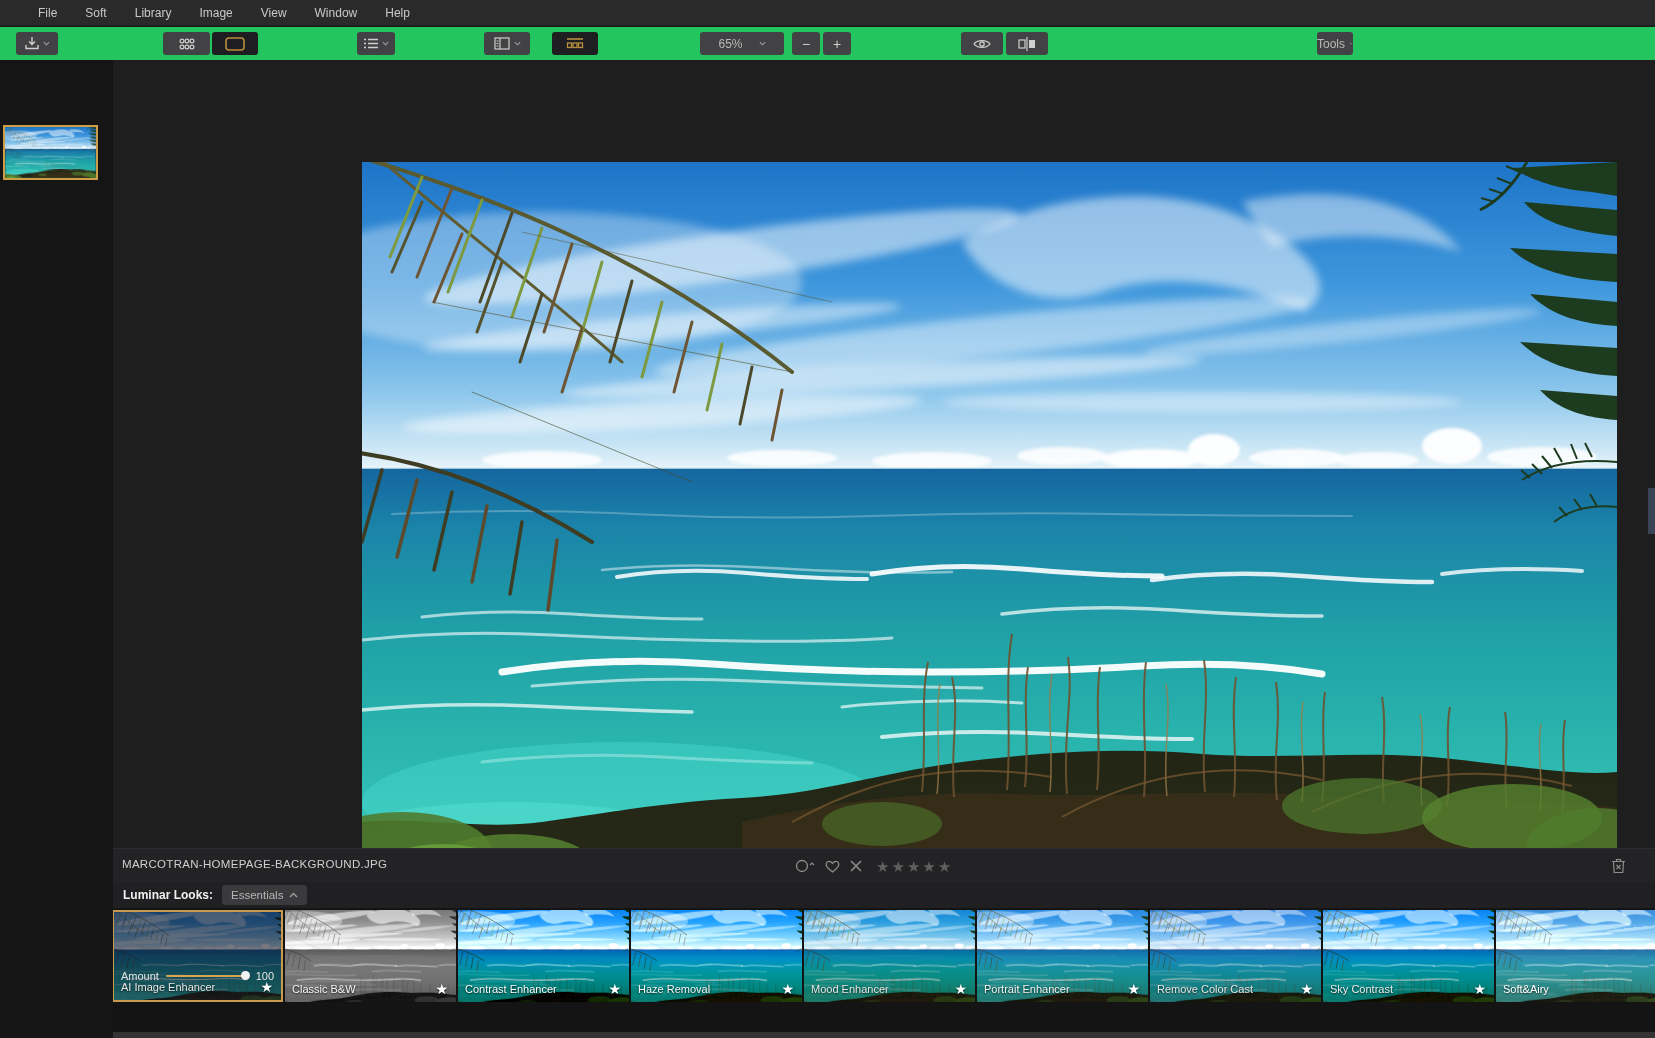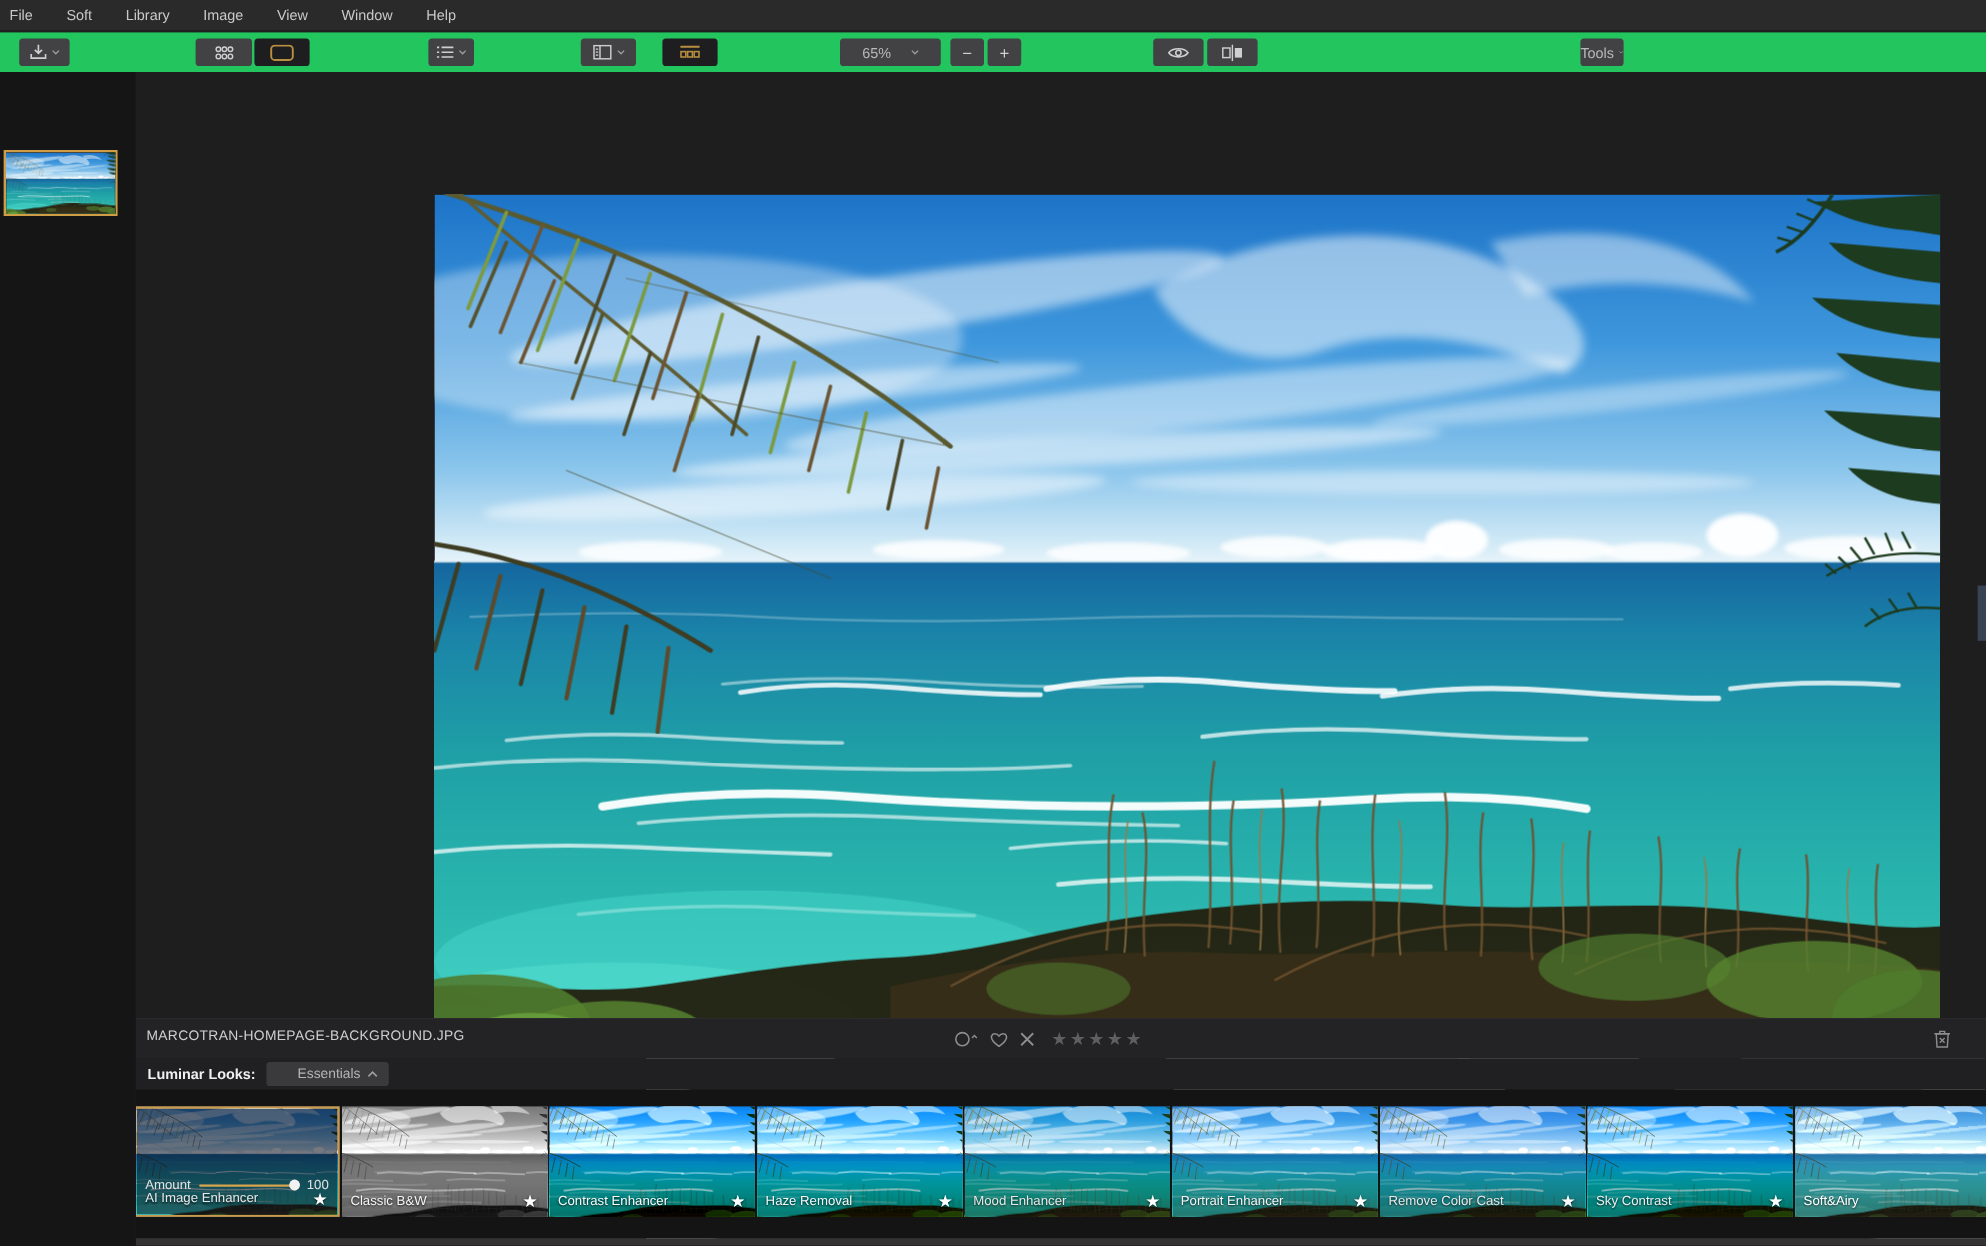--- a/index.html
+++ b/index.html
@@ -5,21 +5,21 @@
   * { margin:0; padding:0; box-sizing:border-box; }
   html,body { width:1655px; height:1038px; overflow:hidden; background:#1e1e1f;
               font-family:"Liberation Sans", sans-serif; }
   .app { position:absolute; inset:0; width:1655px; height:1038px; background:#1e1e1f; }
 
   
   .menubar { position:absolute; left:0; top:0; width:100%; height:26px;
              background:#2a2a2b; border-bottom:1px solid #202021;
              display:flex; align-items:center; gap:0; }
   .menu-item { color:#c9c9c9; font-size:12px; padding:0 14px; line-height:26px; cursor:default; }
-  .menu-item:first-child { padding-left:8px; }
+  .menu-item:first-child { padding-left:24px;margin-left:14px; }
 
   
   .toolbar { position:absolute; left:0; top:27px; width:100%; height:33px; background:#22c55e; }
   .tbtn { position:absolute; top:5px; height:23px; background:#424245; border-radius:3px;
           display:flex; align-items:center; justify-content:center; gap:4px; color:#cfcfcf; }
   .tbtn.pressed { background:#1e1e20; }
   .tbtn svg { display:block; }
   .chev { width:7px; height:5px; }
   .tb-text { font-size:12px; color:#b9b9b9; }
 
@@ -42,26 +42,26 @@
   .rate-icon { color:#8d8d8d; display:flex; align-items:center; }
   .stars { display:flex; gap:2px; margin-left:4px; }
   .star-dim { color:#5f5f5f; font-size:15px; line-height:15px; }
   .trash { position:absolute; right:29px; top:8px; }
 
   
   .looksbar { position:absolute; left:113px; top:882px; right:0; height:26px; background:#202022; }
   .looks-label { position:absolute; left:10px; top:6px; font-size:12px; font-weight:700; color:#f0f0f0; }
   .essentials-btn { position:absolute; left:109px; top:3px; height:20px; padding:0 9px;
                     background:#3a3a3c; border-radius:3px; display:flex; align-items:center; gap:6px; }
-  .essentials-btn span { font-size:11.5px; color:#b5b5b5;margin-left:17px; }
+  .essentials-btn span { font-size:11.5px; color:#b5b5b5; }
 
   
   .filmstrip { position:absolute; left:113px; top:908px; right:0; height:124px; background:#141415;
                display:flex; gap:2px; overflow:hidden; padding-top:2px; }
-  .tile { position:relative; flex:0 0 171px; height:92px; background:#737373; overflow:hidden;margin-top:12px; }
+  .tile { position:relative; flex:0 0 171px; height:92px; background:#be185d; overflow:hidden; }
   .tile svg.ph { position:absolute; inset:0; width:100%; height:100%; }
   .tile-shade { position:absolute; inset:0; background:linear-gradient(180deg, rgba(0,0,0,0) 55%, rgba(0,0,0,.45) 100%); }
   .tile-label { position:absolute; left:7px; bottom:7px; font-size:11px; color:#e8e8e8;
                 text-shadow:0 1px 2px rgba(0,0,0,.8); white-space:nowrap; }
   .tile-star { position:absolute; right:8px; bottom:5px; color:#ffffff; font-size:14px;
                text-shadow:0 1px 2px rgba(0,0,0,.8); }
   .tile.selected { border:2px solid #c89a4e; margin-left:-1px; }
   .tile.selected .sel-overlay { position:absolute; inset:0; background:rgba(8,10,24,.55); }
   .amount-row { position:absolute; left:7px; right:7px; top:58px; display:flex; align-items:center; gap:7px; }
   .amount-label { font-size:11px; color:#e3e3e3; }

